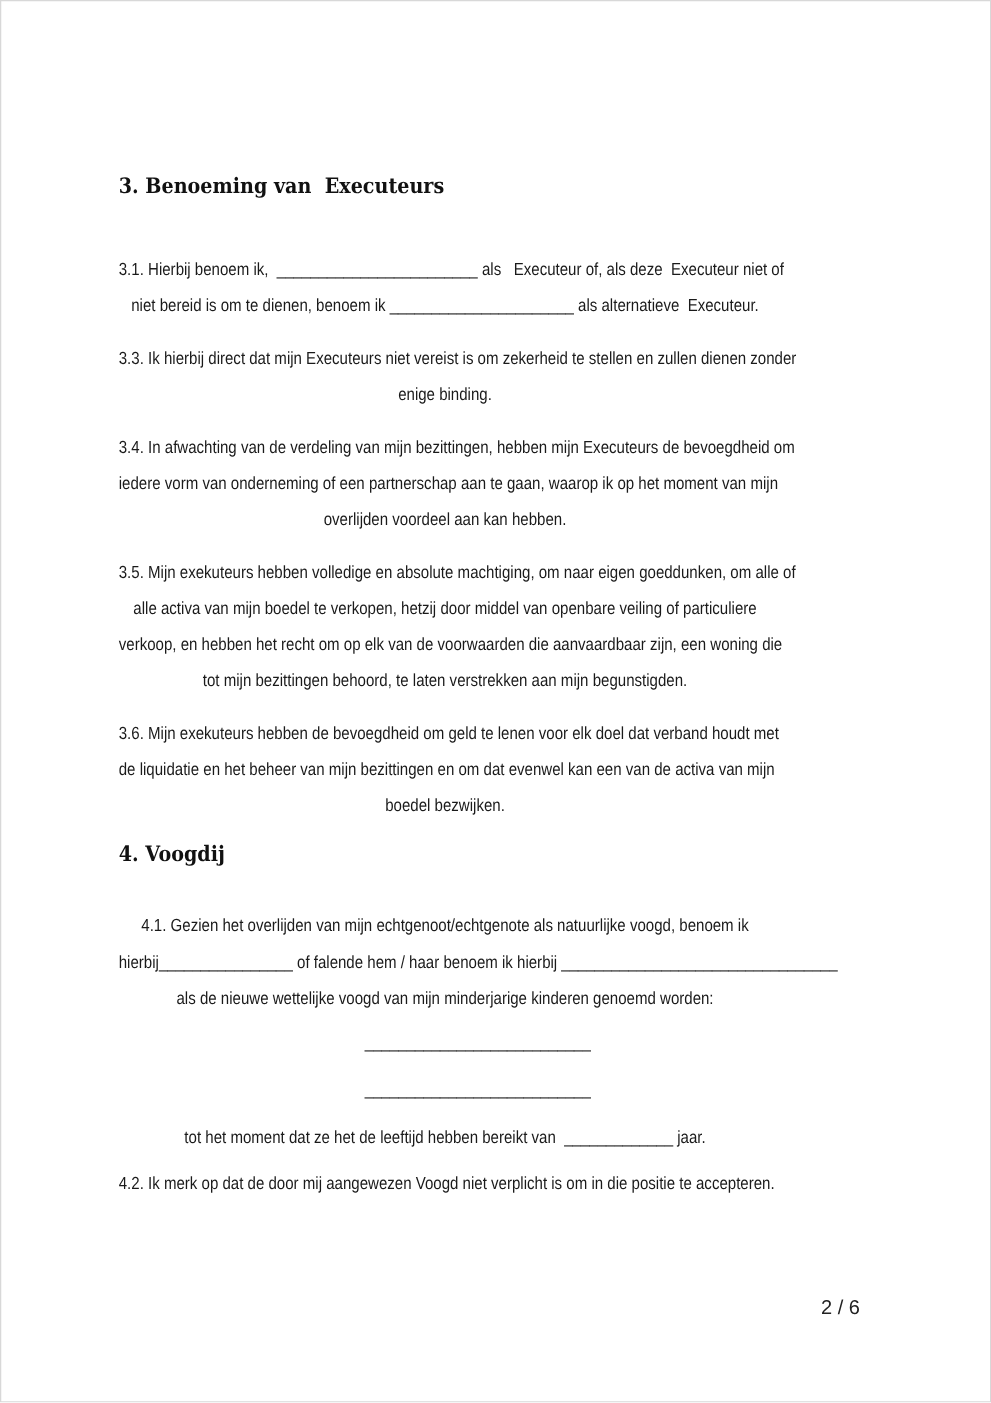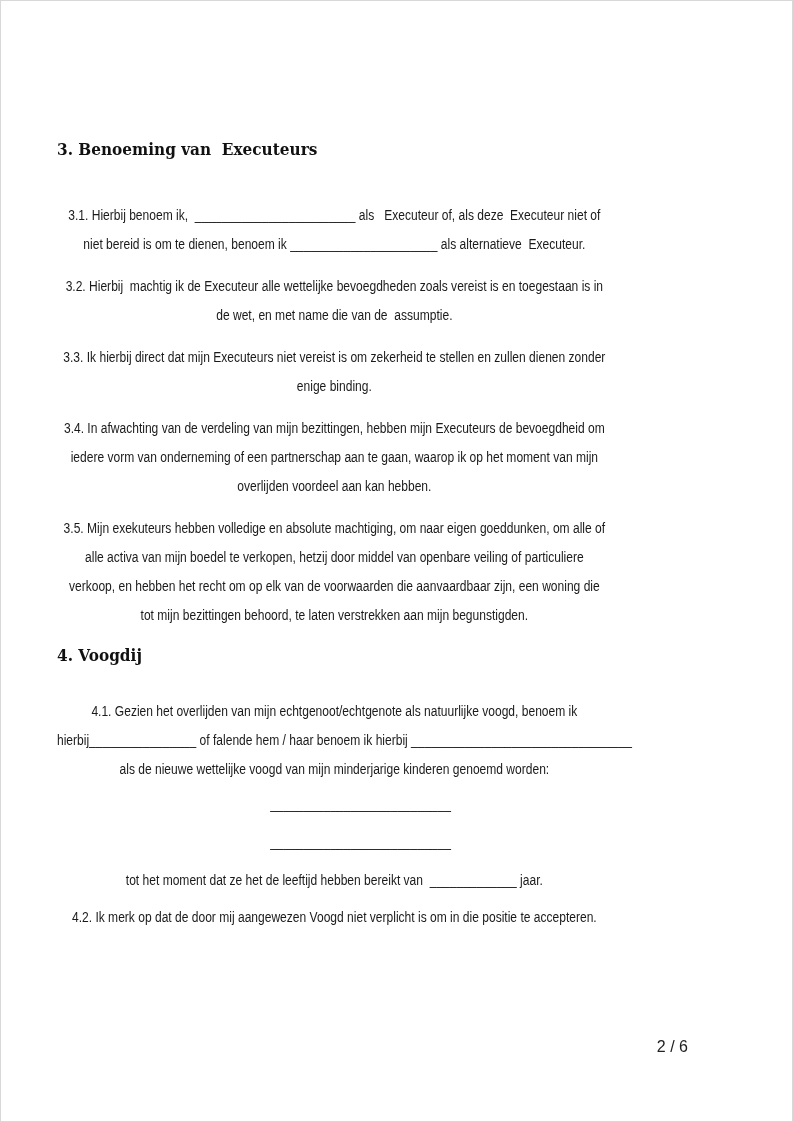--- a/index.html
+++ b/index.html
@@ -10,21 +10,21 @@
   .page {
     position: relative;
     width: 793px;
     height: 1122px;
     box-sizing: border-box;
     background: #ffffff;
     border: 1px solid #d8d8d8;
     overflow: hidden;
   }
   .content {
-    padding: 136px 90px 0 56px;
+    padding: 136px 90px 0 94px;
   }
   .heading {
     font-family: "DejaVu Serif", "Liberation Serif", serif;
     font-weight: bold;
     font-size: 17px;
     line-height: 24px;
     color: #111111;
     margin: 0 0 40px 0;
     white-space: pre;
     transform: scaleX(0.90);
@@ -67,43 +67,44 @@
 <div class="page">
   <div class="content">
 
     <h2 class="heading">3. Benoeming van  Executeurs</h2>
 
     <p class="para">
       <span class="line">3.1. Hierbij benoem ik,  ________________________ als   Executeur of, als deze  Executeur niet of</span>
       <span class="line">niet bereid is om te dienen, benoem ik ______________________ als alternatieve  Executeur.</span>
     </p>
 
-    <p class="para">
-      <span class="line">3.2. Hierbij  machtig ik de Executeur alle wettelijke bevoegdheden zoals vereist is en toegestaan is in</span>
-      <span class="line">de wet, en met name die van de  assumptie.</span>
-    </p>
 
     <p class="para">
       <span class="line">3.3. Ik hierbij direct dat mijn Executeurs niet vereist is om zekerheid te stellen en zullen dienen zonder</span>
       <span class="line">enige binding.</span>
     </p>
 
     <p class="para">
       <span class="line">3.4. In afwachting van de verdeling van mijn bezittingen, hebben mijn Executeurs de bevoegdheid om</span>
       <span class="line">iedere vorm van onderneming of een partnerschap aan te gaan, waarop ik op het moment van mijn</span>
       <span class="line">overlijden voordeel aan kan hebben.</span>
     </p>
 
     <p class="para">
       <span class="line">3.5. Mijn exekuteurs hebben volledige en absolute machtiging, om naar eigen goeddunken, om alle of</span>
       <span class="line">alle activa van mijn boedel te verkopen, hetzij door middel van openbare veiling of particuliere</span>
       <span class="line">verkoop, en hebben het recht om op elk van de voorwaarden die aanvaardbaar zijn, een woning die</span>
       <span class="line">tot mijn bezittingen behoord, te laten verstrekken aan mijn begunstigden.</span>
     </p>
 
+    <p class="para">
+      <span class="line">3.6. Mijn exekuteurs hebben de bevoegdheid om geld te lenen voor elk doel dat verband houdt met</span>
+      <span class="line">de liquidatie en het beheer van mijn bezittingen en om dat evenwel kan een van de activa van mijn</span>
+      <span class="line">boedel bezwijken.</span>
+    </p>
 
     <h2 class="heading h4">4. Voogdij</h2>
 
     <p class="para p41">
       <span class="line">4.1. Gezien het overlijden van mijn echtgenoot/echtgenote als natuurlijke voogd, benoem ik</span>
       <span class="line">hierbij________________ of falende hem / haar benoem ik hierbij _________________________________</span>
       <span class="line">als de nieuwe wettelijke voogd van mijn minderjarige kinderen genoemd worden:</span>
     </p>
 
     <p class="para blank">

